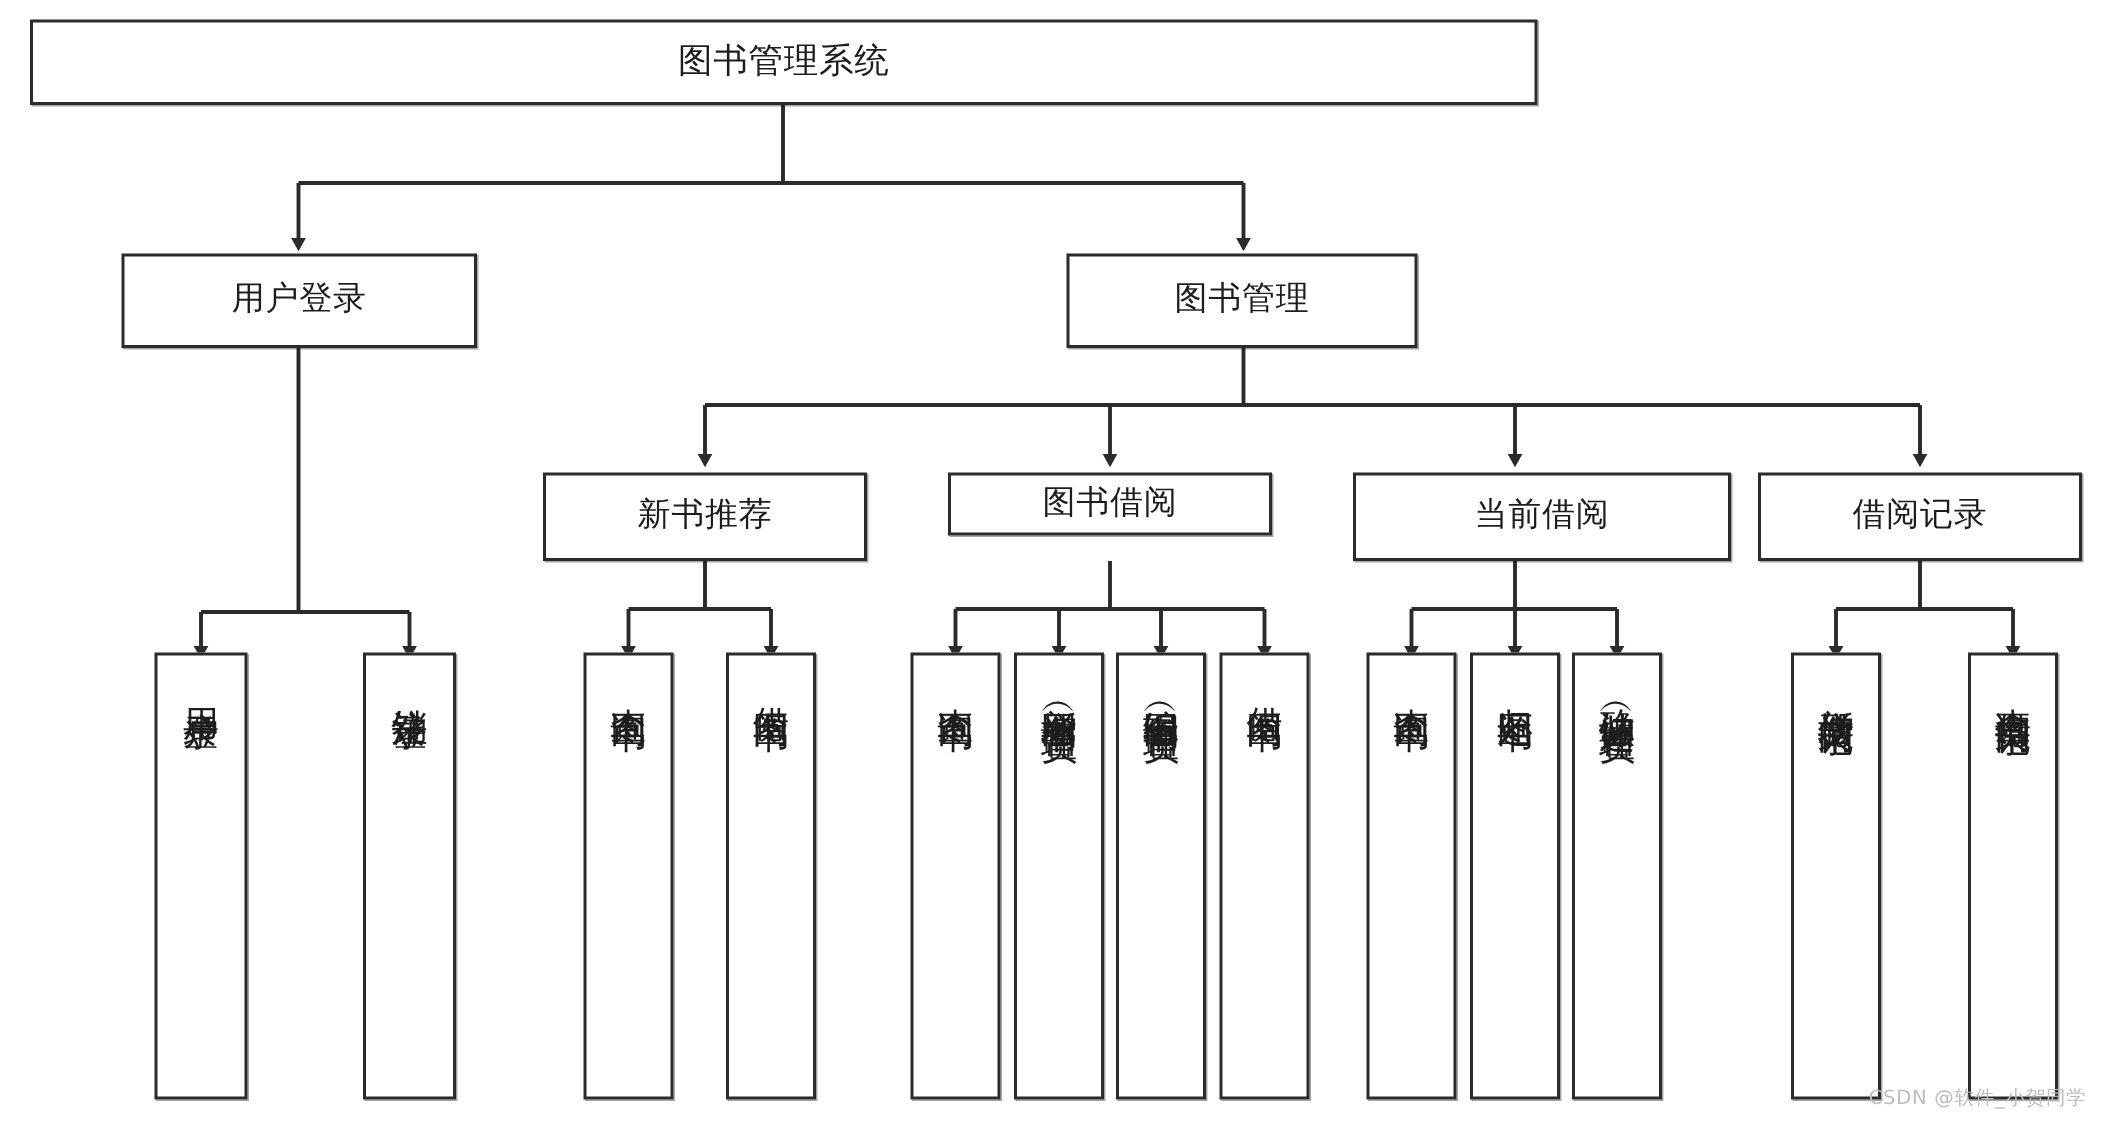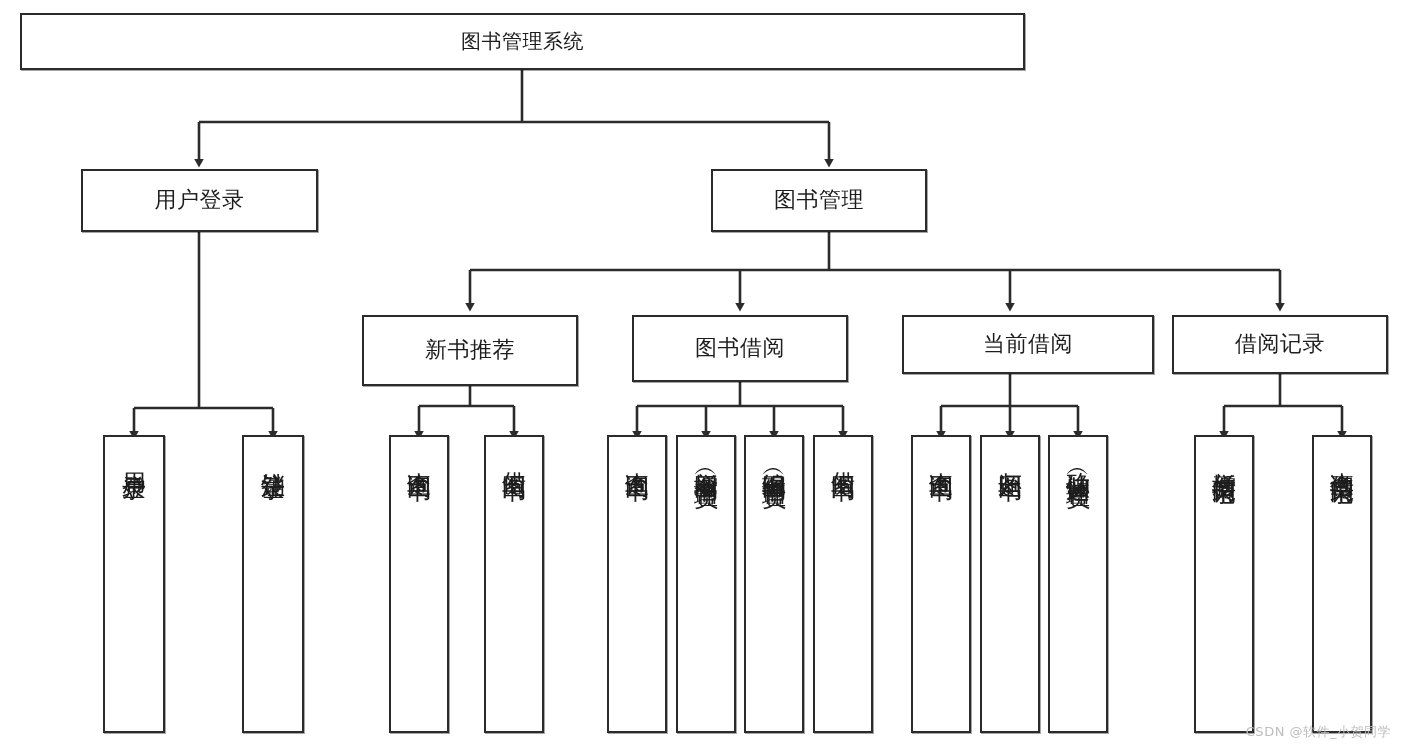--- a/index.html
+++ b/index.html
@@ -40,21 +40,21 @@
   .node .label {
     color: #1d1d1d;
     line-height: 1.12;
     letter-spacing: 0.5px;
     white-space: pre;
   }
   .node.horiz .label {
     font-size: 22px;
   }
   .node.root .label {
-    font-size: 20px;
+    font-size: 23px;
   }
   .node.vert {
     align-items: flex-start;
     justify-content: center;
     padding-top: 16px;
   }
   .node.vert .label {
     writing-mode: vertical-rl;
     text-orientation: upright;
     font-size: 24px;
@@ -126,28 +126,28 @@
     </g>
   </svg>
 
   <div class="node root horiz" style="left:20px; top:13px; width:1005px; height:57px;">
     <span class="label">图书管理系统</span>
   </div>
 
   <div class="node horiz" style="left:81px; top:169px; width:237px; height:63px;">
     <span class="label">用户登录</span>
   </div>
-  <div class="node horiz" style="left:711px; top:169px; width:216px; height:63px;">
+  <div class="node horiz" style="left:711px; top:169px; width:234px; height:63px;">
     <span class="label">图书管理</span>
   </div>
 
-  <div class="node horiz" style="left:362px; top:315px; width:216px; height:71px;">
+  <div class="node horiz" style="left:362px; top:315px; width:216px; height:59px;">
     <span class="label">新书推荐</span>
   </div>
-  <div class="node horiz" style="left:632px; top:315px; width:216px; height:67px;">
+  <div class="node horiz" style="left:632px; top:315px; width:216px; height:42px;">
     <span class="label">图书借阅</span>
   </div>
   <div class="node horiz" style="left:902px; top:315px; width:252px; height:59px;">
     <span class="label">当前借阅</span>
   </div>
   <div class="node horiz" style="left:1172px; top:315px; width:216px; height:59px;justify-content:center;">
     <span class="label">借阅记录</span>
   </div>
 
   <div class="node vert" style="left:103px; top:435px; width:62px; height:298px;">

